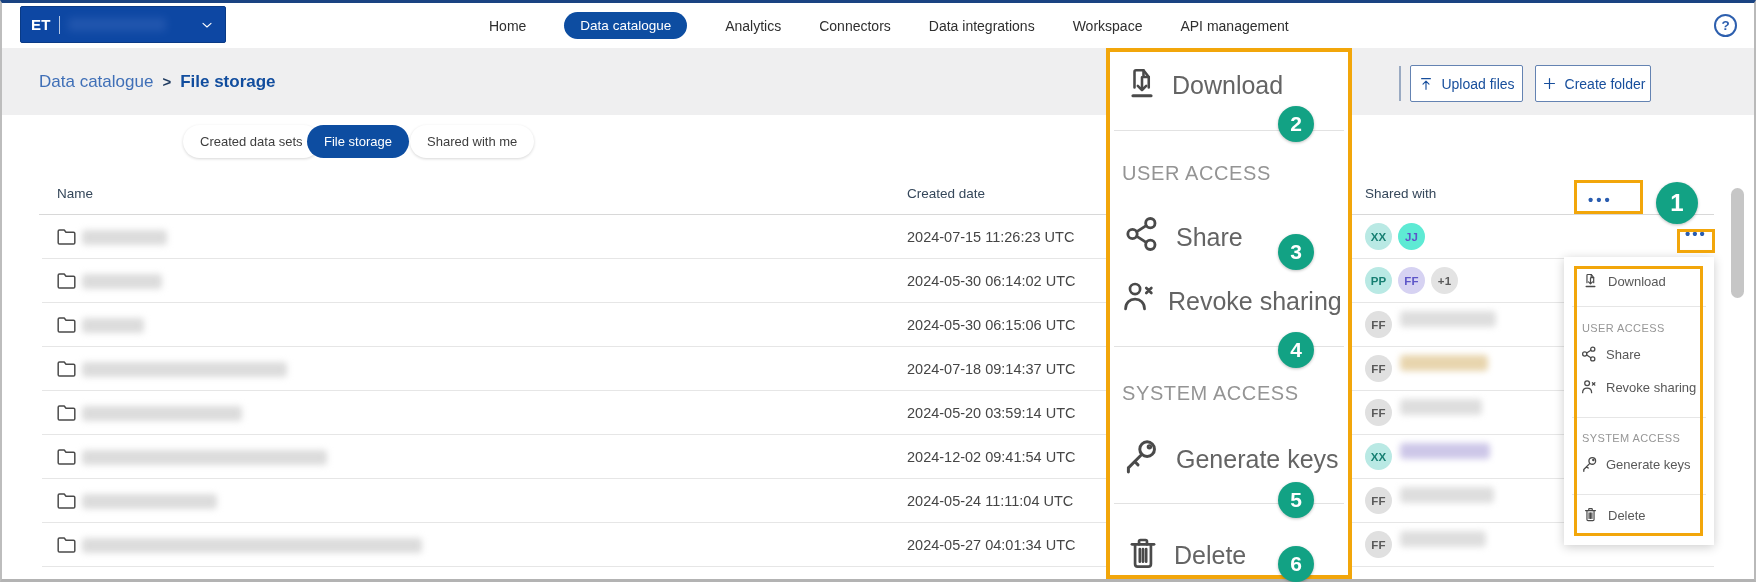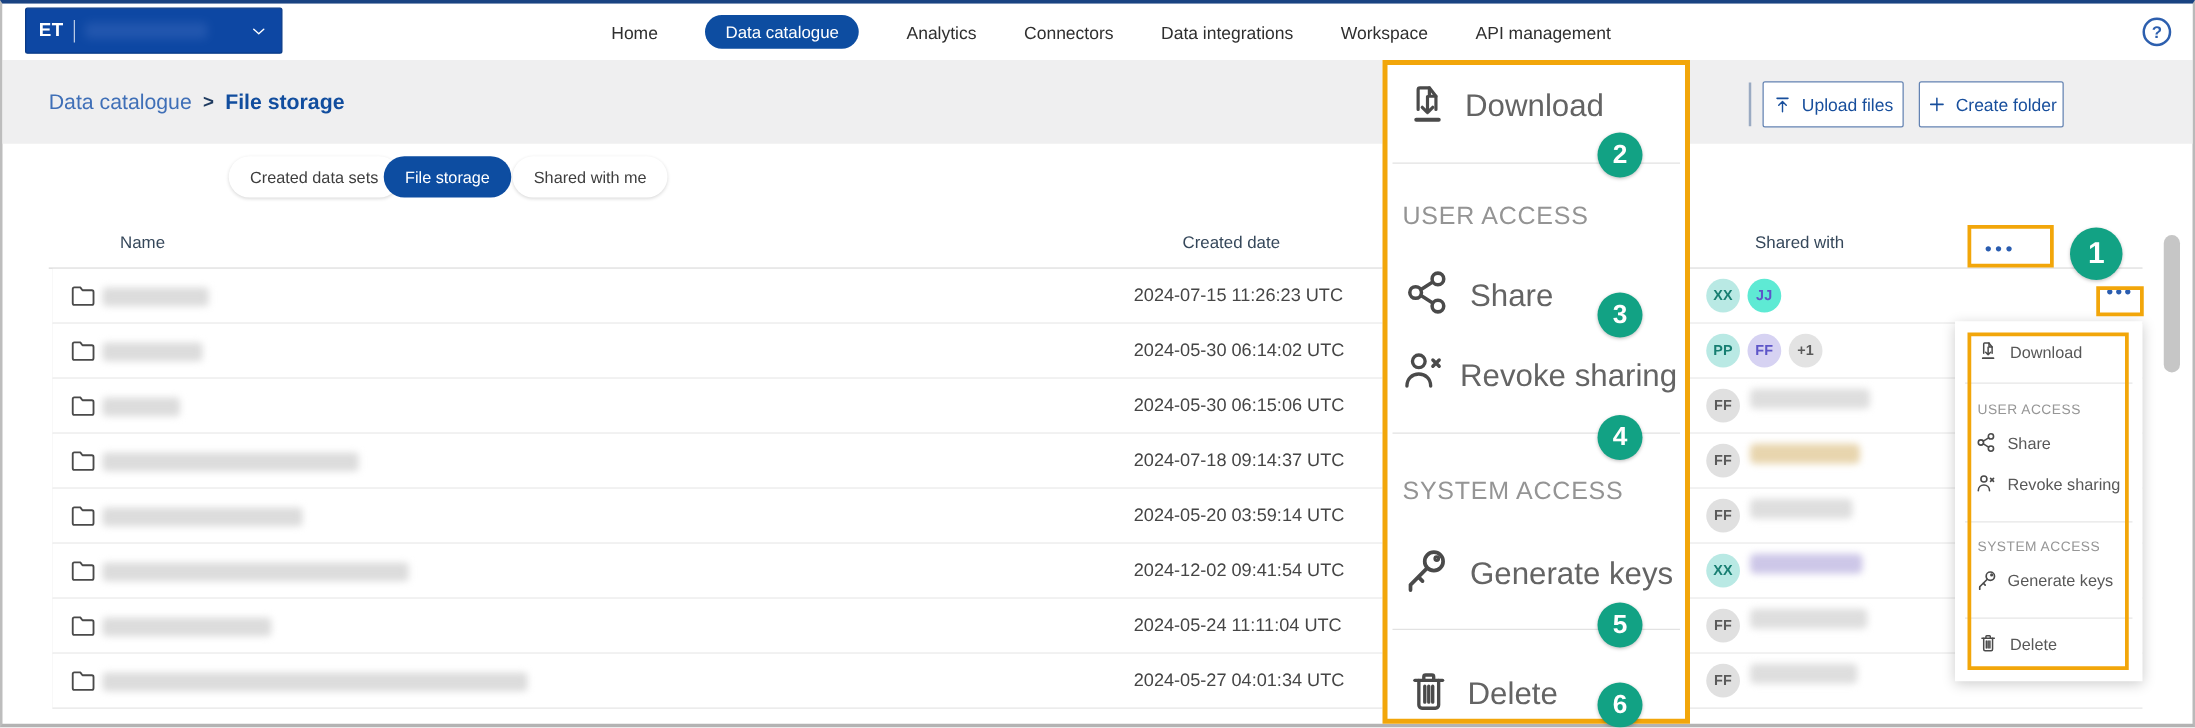--- a/index.html
+++ b/index.html
@@ -41,21 +41,21 @@
   #btn-upload{left:1408px;width:113px;}
   #btn-create{left:1533px;width:116px;}
 
   
   .tab{position:absolute;top:122px;height:33px;border-radius:17px;background:#fff;
        box-shadow:0 1px 3px rgba(0,0,0,.16);display:inline-flex;align-items:center;
        padding:0 17px;font-size:13px;color:#3e3e3e;white-space:nowrap;box-sizing:border-box;}
   .tab.active{background:#0d4da1;color:#fff;box-shadow:none;}
 
   
-  .colhdr{position:absolute;top:183px;font-size:13.5px;color:#35475a;margin-left:39px;}
+  .colhdr{position:absolute;top:183px;font-size:13.5px;color:#35475a;}
   #hdr-border{position:absolute;left:37px;top:211px;width:1675px;height:1px;background:#d8d8d8;}
   #rows-leftline{position:absolute;left:40px;top:212px;width:1px;height:352px;background:#e3e3e3;}
   .row{position:absolute;left:40px;width:1672px;height:44px;border-bottom:1px solid #e6e6e6;
        box-sizing:border-box;background:#fff;}
   .row .folder{position:absolute;left:13px;top:11px;color:#4a4a4a;}
   .row .nblur{position:absolute;left:40px;top:15px;height:15px;border-radius:3px;
               background:#dcdcdc;filter:blur(3px);}
   .row .date{position:absolute;left:865px;top:14px;font-size:14.5px;color:#454545;white-space:nowrap;}
   .row .shared{position:absolute;left:1323px;top:8px;display:flex;align-items:flex-start;gap:6px;}
   .avatar{width:27px;height:27px;border-radius:50%;display:flex;align-items:center;

